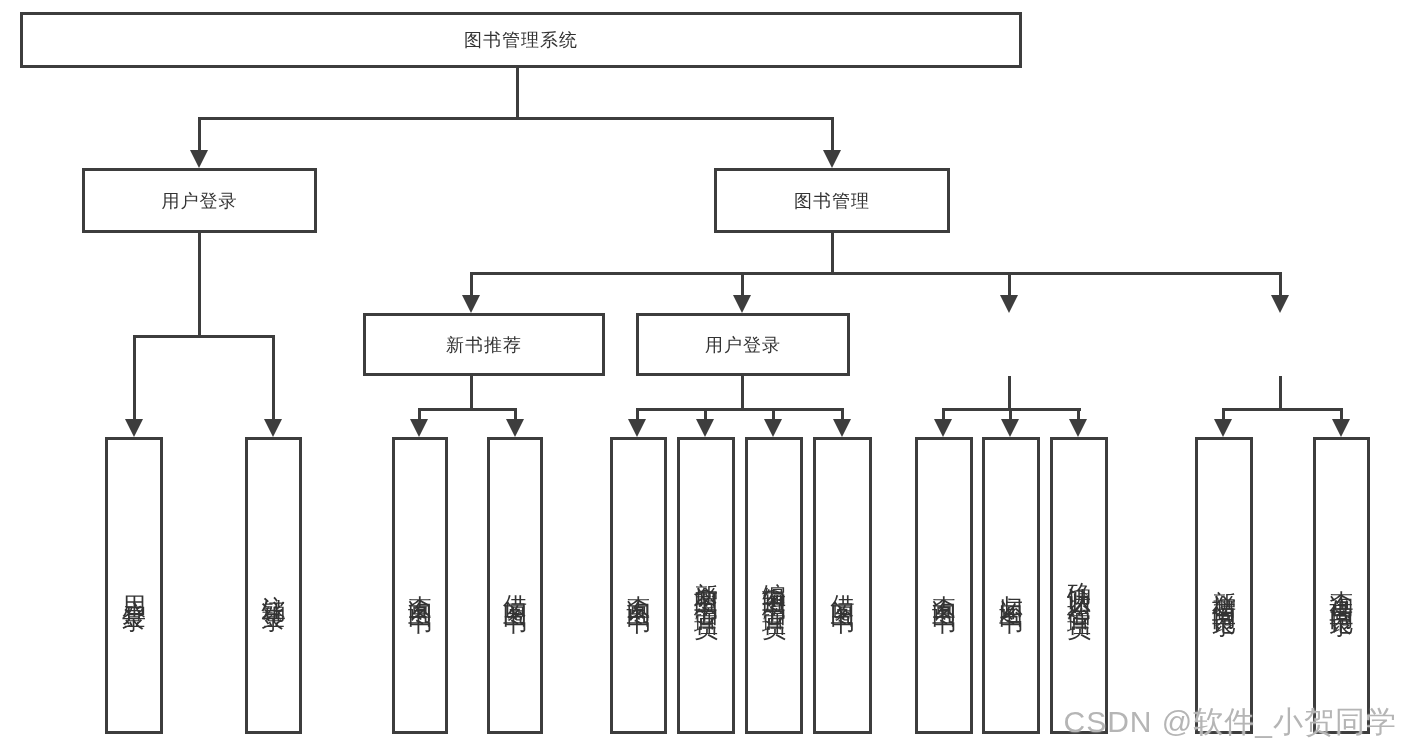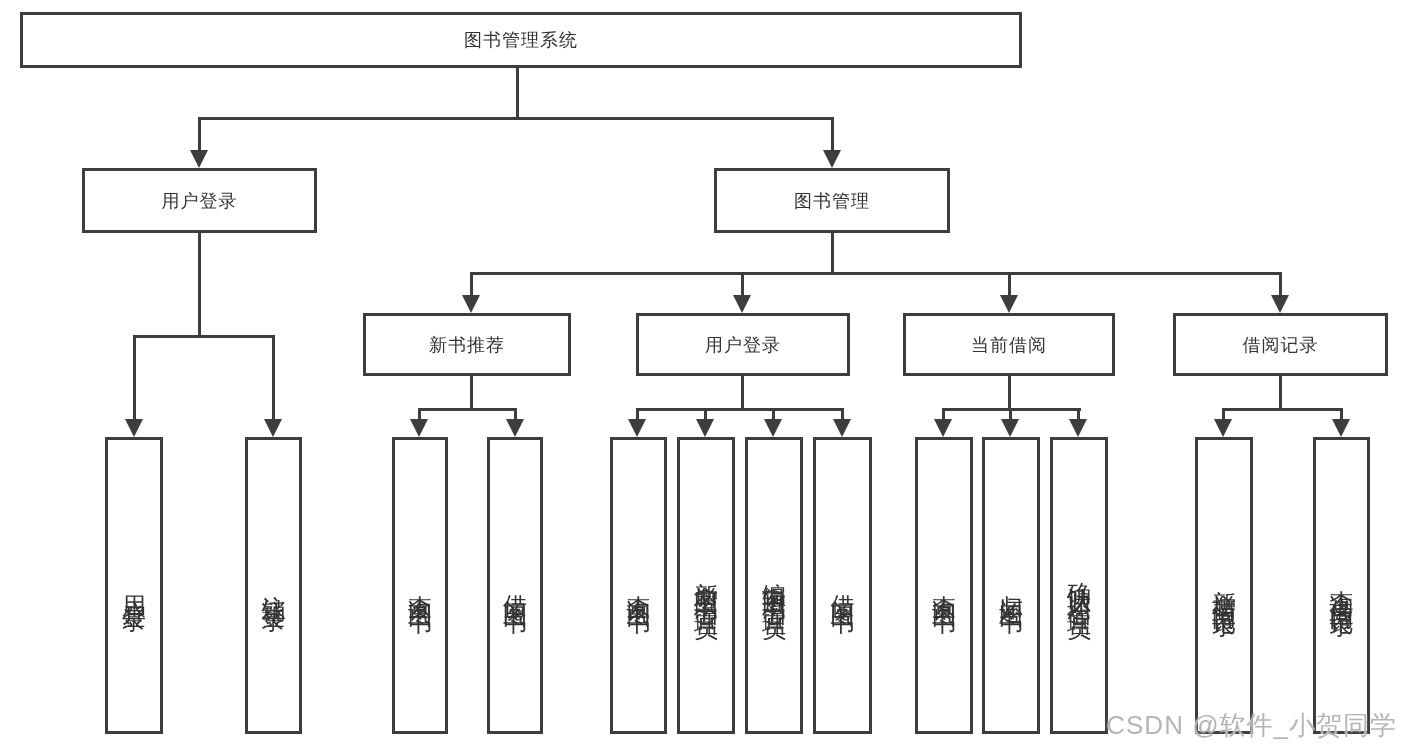--- a/index.html
+++ b/index.html
@@ -54,21 +54,21 @@
     width: 0;
     height: 0;
     border-left: 9px solid transparent;
     border-right: 9px solid transparent;
     border-top: 18px solid #3d3d3d;
   }
   .watermark {
     position: absolute;
     right: 8px;
     bottom: 4px;
-    font-size: 26px;
+    font-size: 30px;
     color: #b5b5b5;
     letter-spacing: 1px;
     z-index: 5;
     text-shadow: 0 0 2px #ffffff;
     white-space: nowrap;
   }
 </style>
 </head>
 <body>
 
@@ -97,24 +97,22 @@
   <div class="hline" style="left:470px; top:272px; width:812px;"></div>
   <div class="vline" style="left:470px; top:272px; height:25px;"></div>
   <div class="arr" style="left:462px; top:295px;"></div>
   <div class="vline" style="left:741px; top:272px; height:25px;"></div>
   <div class="arr" style="left:733px; top:295px;"></div>
   <div class="vline" style="left:1008px; top:272px; height:25px;"></div>
   <div class="arr" style="left:1000px; top:295px;"></div>
   <div class="vline" style="left:1279px; top:272px; height:25px;"></div>
   <div class="arr" style="left:1271px; top:295px;"></div>
 
-  <div class="box hbox" style="left:363px; top:313px; width:208px; height:63px;">新书推荐</div>
+  <div class="box hbox" style="left:363px; top:313px; width:242px; height:63px;">新书推荐</div>
   <div class="box hbox" style="left:636px; top:313px; width:214px; height:63px;">用户登录</div>
-  <div class="box hbox" style="left:903px; top:313px; width:212px; height:63px;">当前借阅</div>
-  <div class="box hbox" style="left:1173px; top:313px; width:215px; height:63px;">借阅记录</div>
 
   <div class="vline" style="left:470px; top:376px; height:35px;"></div>
   <div class="hline" style="left:418px; top:408px; width:99px;"></div>
   <div class="vline" style="left:418px; top:408px; height:13px;"></div>
   <div class="arr" style="left:410px; top:419px;"></div>
   <div class="vline" style="left:514px; top:408px; height:13px;"></div>
   <div class="arr" style="left:506px; top:419px;"></div>
 
   <div class="vline" style="left:741px; top:376px; height:35px;"></div>
   <div class="hline" style="left:636px; top:408px; width:208px;"></div>

